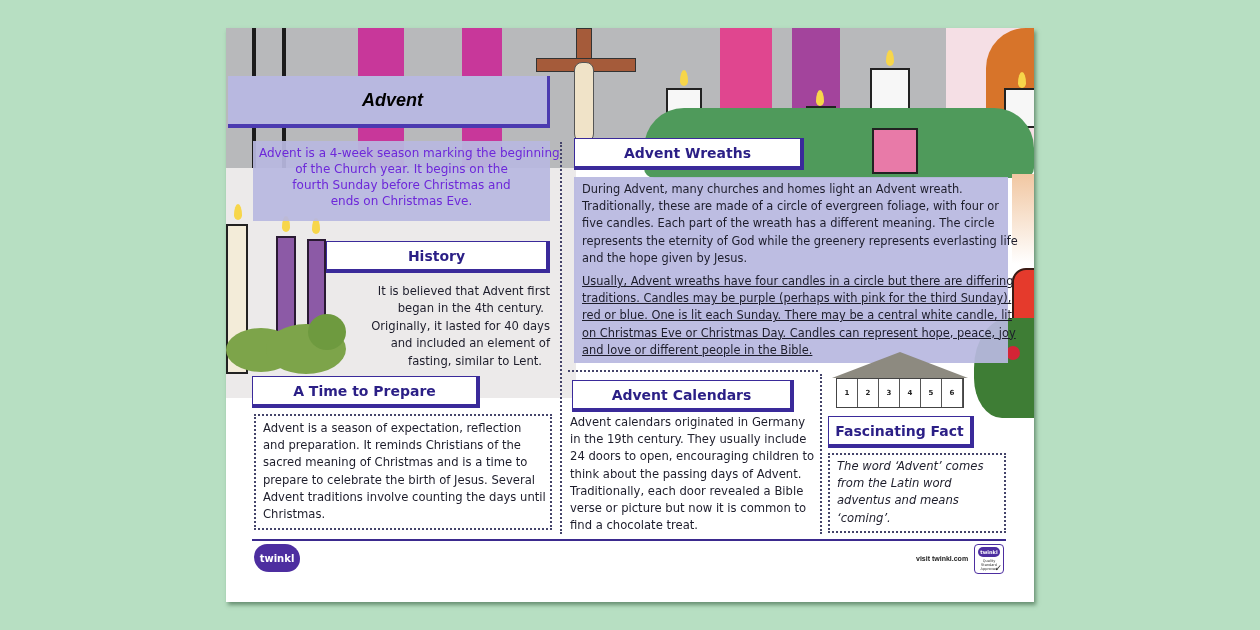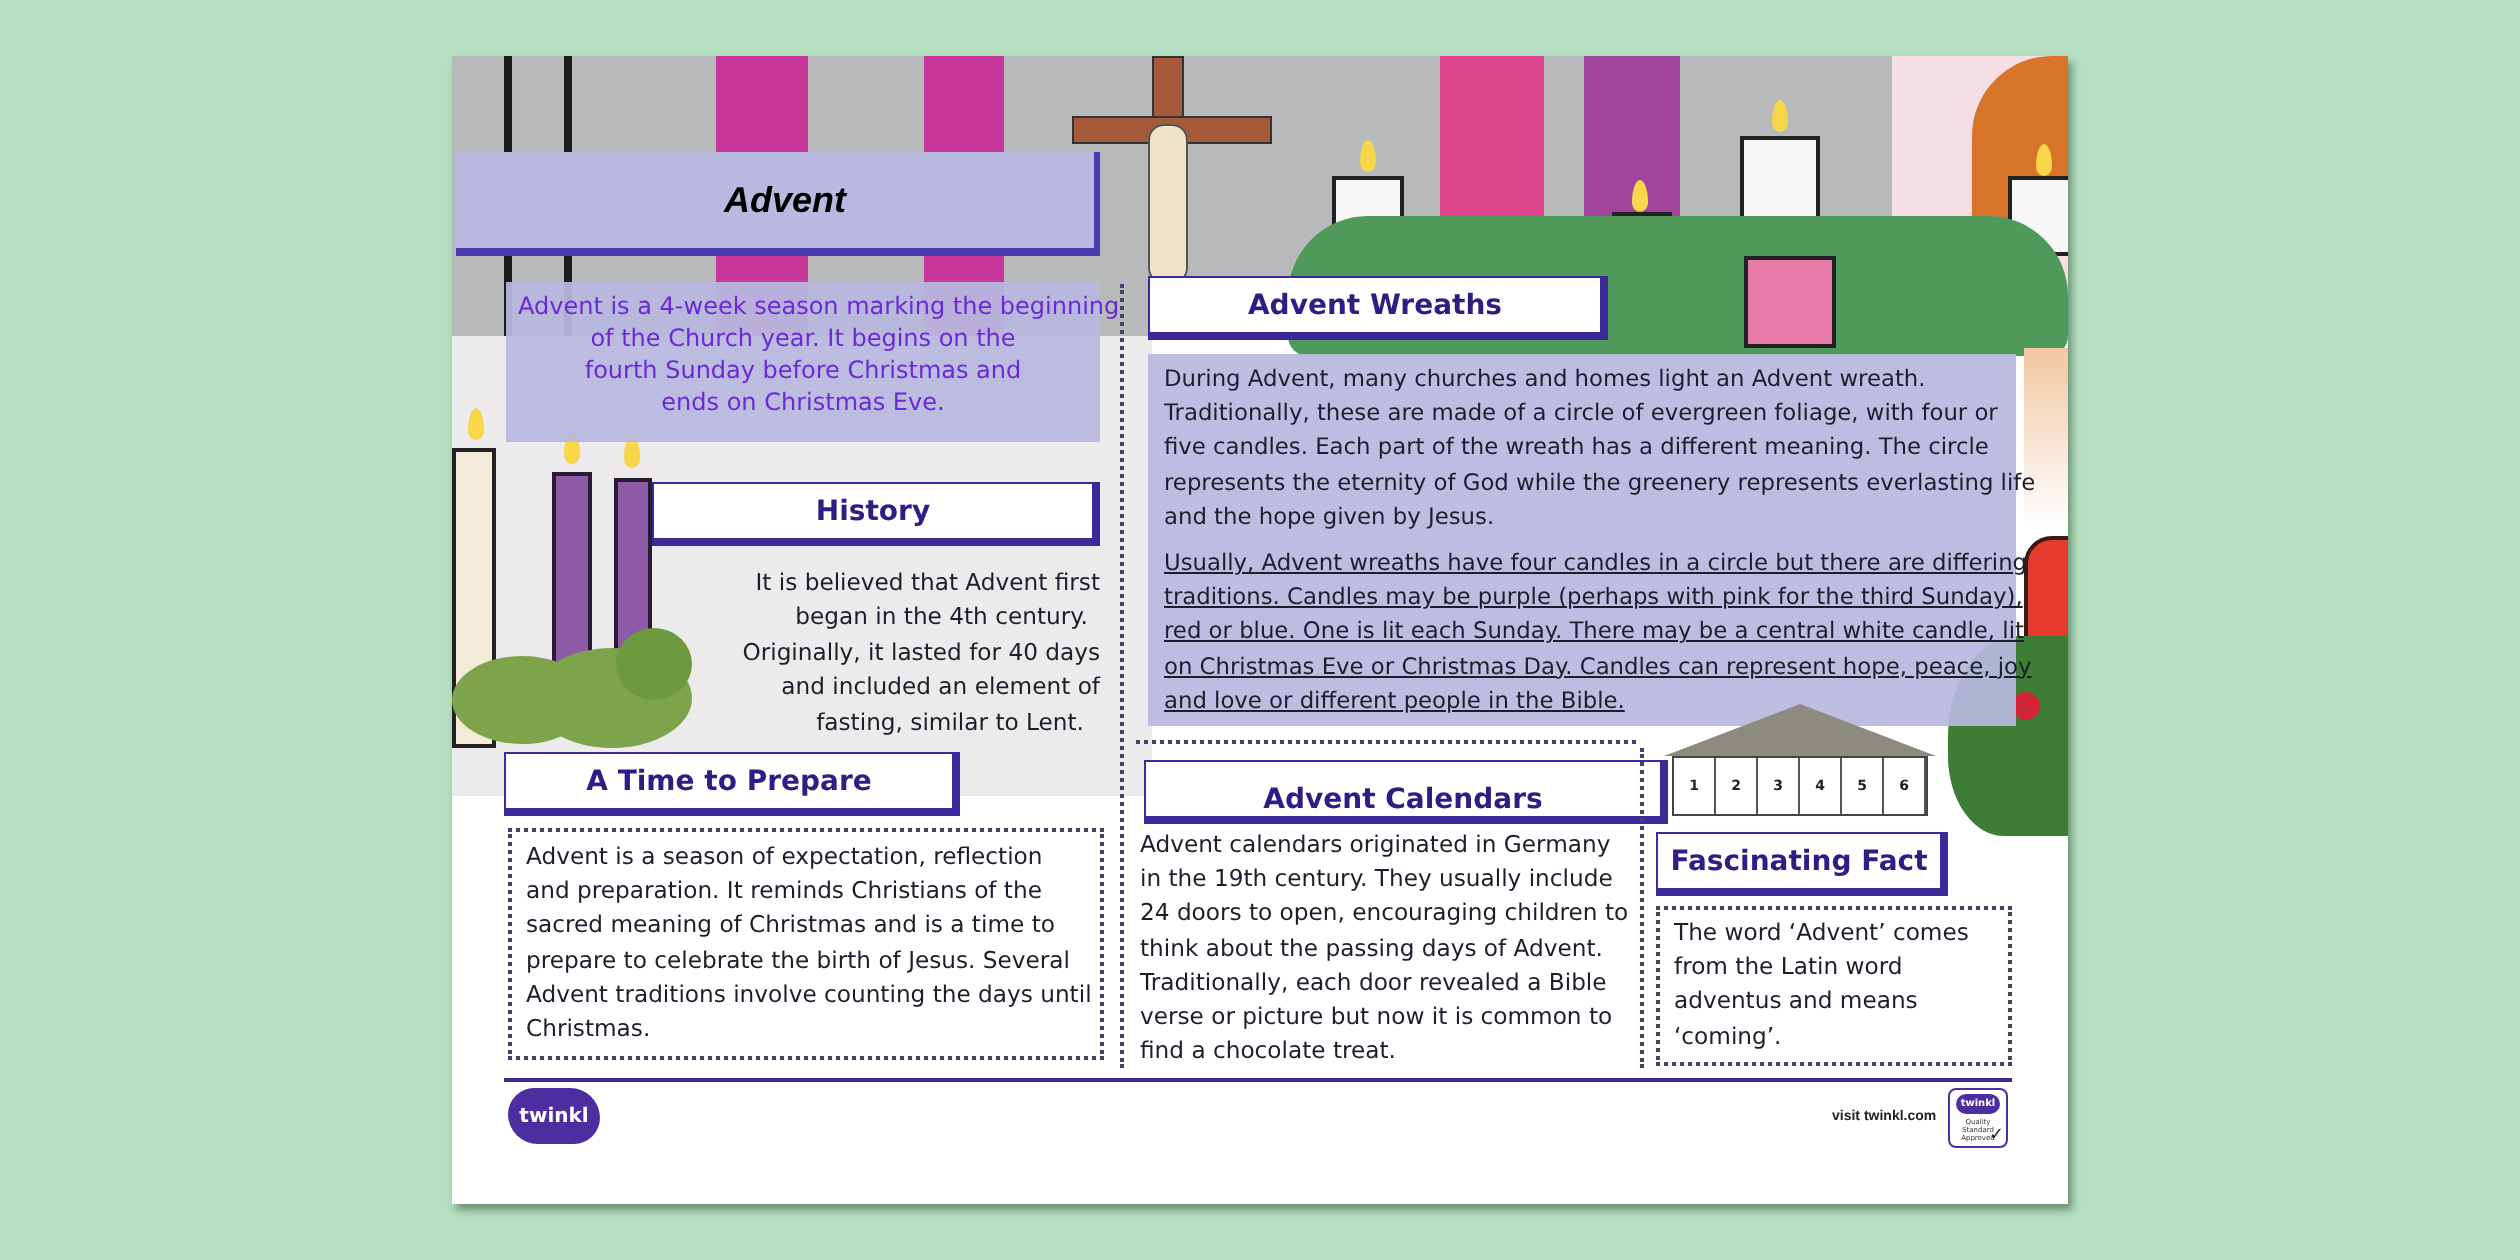--- a/index.html
+++ b/index.html
@@ -173,21 +173,21 @@
   <div class="body-text" style="left:356px;top:245px;width:424px;font-size:11.4px;text-decoration:underline;">
     <span class="ln">Usually, Advent wreaths have four candles in a circle but there are differing</span>
     <span class="ln">traditions. Candles may be purple (perhaps with pink for the third Sunday),</span>
     <span class="ln">red or blue. One is lit each Sunday. There may be a central white candle, lit</span>
     <span class="ln">on Christmas Eve or Christmas Day. Candles can represent hope, peace, joy</span>
     <span class="ln">and love or different people in the Bible.</span>
   </div>
 
   <div class="hdots" style="left:342px;top:342px;width:250px;"></div>
 
-  <div class="heading" style="left:346px;top:352px;width:262px;height:32px;align-items:flex-end;">
+  <div class="heading" style="left:346px;top:352px;width:222px;height:32px;">
     <span>Advent Calendars</span>
   </div>
   <div class="body-text" style="left:344px;top:386px;width:250px;">
     <span class="ln">Advent calendars originated in Germany</span>
     <span class="ln">in the 19th century. They usually include</span>
     <span class="ln">24 doors to open, encouraging children to</span>
     <span class="ln">think about the passing days of Advent.</span>
     <span class="ln">Traditionally, each door revealed a Bible</span>
     <span class="ln">verse or picture but now it is common to</span>
     <span class="ln">find a chocolate treat.</span>
@@ -204,21 +204,21 @@
       <div class="door">4</div>
       <div class="door">5</div>
       <div class="door">6</div>
     </div>
   </div>
 
   <div class="heading" style="left:602px;top:388px;width:146px;height:32px;">
     <span>Fascinating Fact</span>
   </div>
   <div class="dotted" style="left:602px;top:425px;width:178px;height:80px;"></div>
-  <div class="body-text" style="left:611px;top:430px;width:166px;">
+  <div class="body-text" style="left:611px;top:430px;width:166px;font-style:italic;">
     <span class="ln">The word ‘Advent’ comes</span>
     <span class="ln">from the Latin word</span>
     <span class="ln">adventus and means</span>
     <span class="ln">‘coming’.</span>
   </div>
 
   <div class="footer-rule"></div>
   <div class="logo">
     <span>twinkl</span>
   </div>

